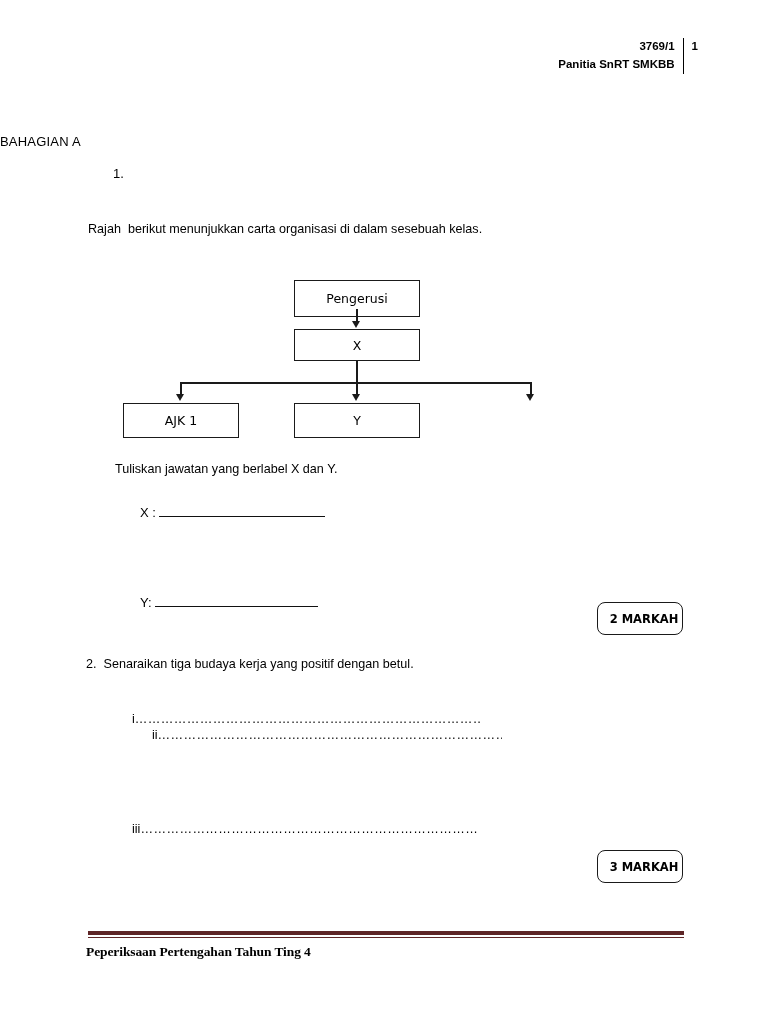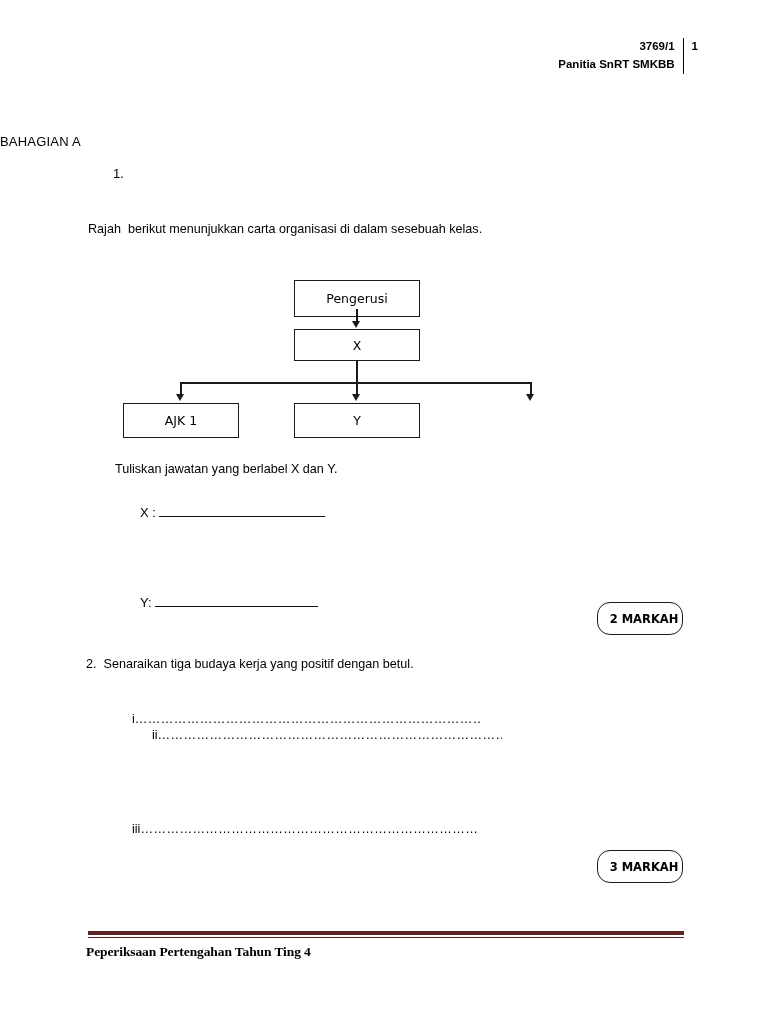--- a/index.html
+++ b/index.html
@@ -143,21 +143,21 @@
   }
   .answer-x { top: 505px; left: 140px; }
   .answer-x .ans-rule { width: 166px; margin-left: 3px; }
   .answer-y { top: 595px; left: 140px; }
   .answer-y .ans-rule { width: 163px; margin-left: 3px; }
 
   
   .marks-badge {
     position: absolute;
     border: 1.3px solid #1a1a1a;
-    border-radius: 13px;
+    border-radius: 8px;
     background: #fff;
     font-weight: bold;
     font-size: 11.5px;
     font-family: "DejaVu Sans", sans-serif;
     display: flex;
     align-items: center;
     justify-content: center;
     box-sizing: border-box;
     padding-left: 8px;
   }

